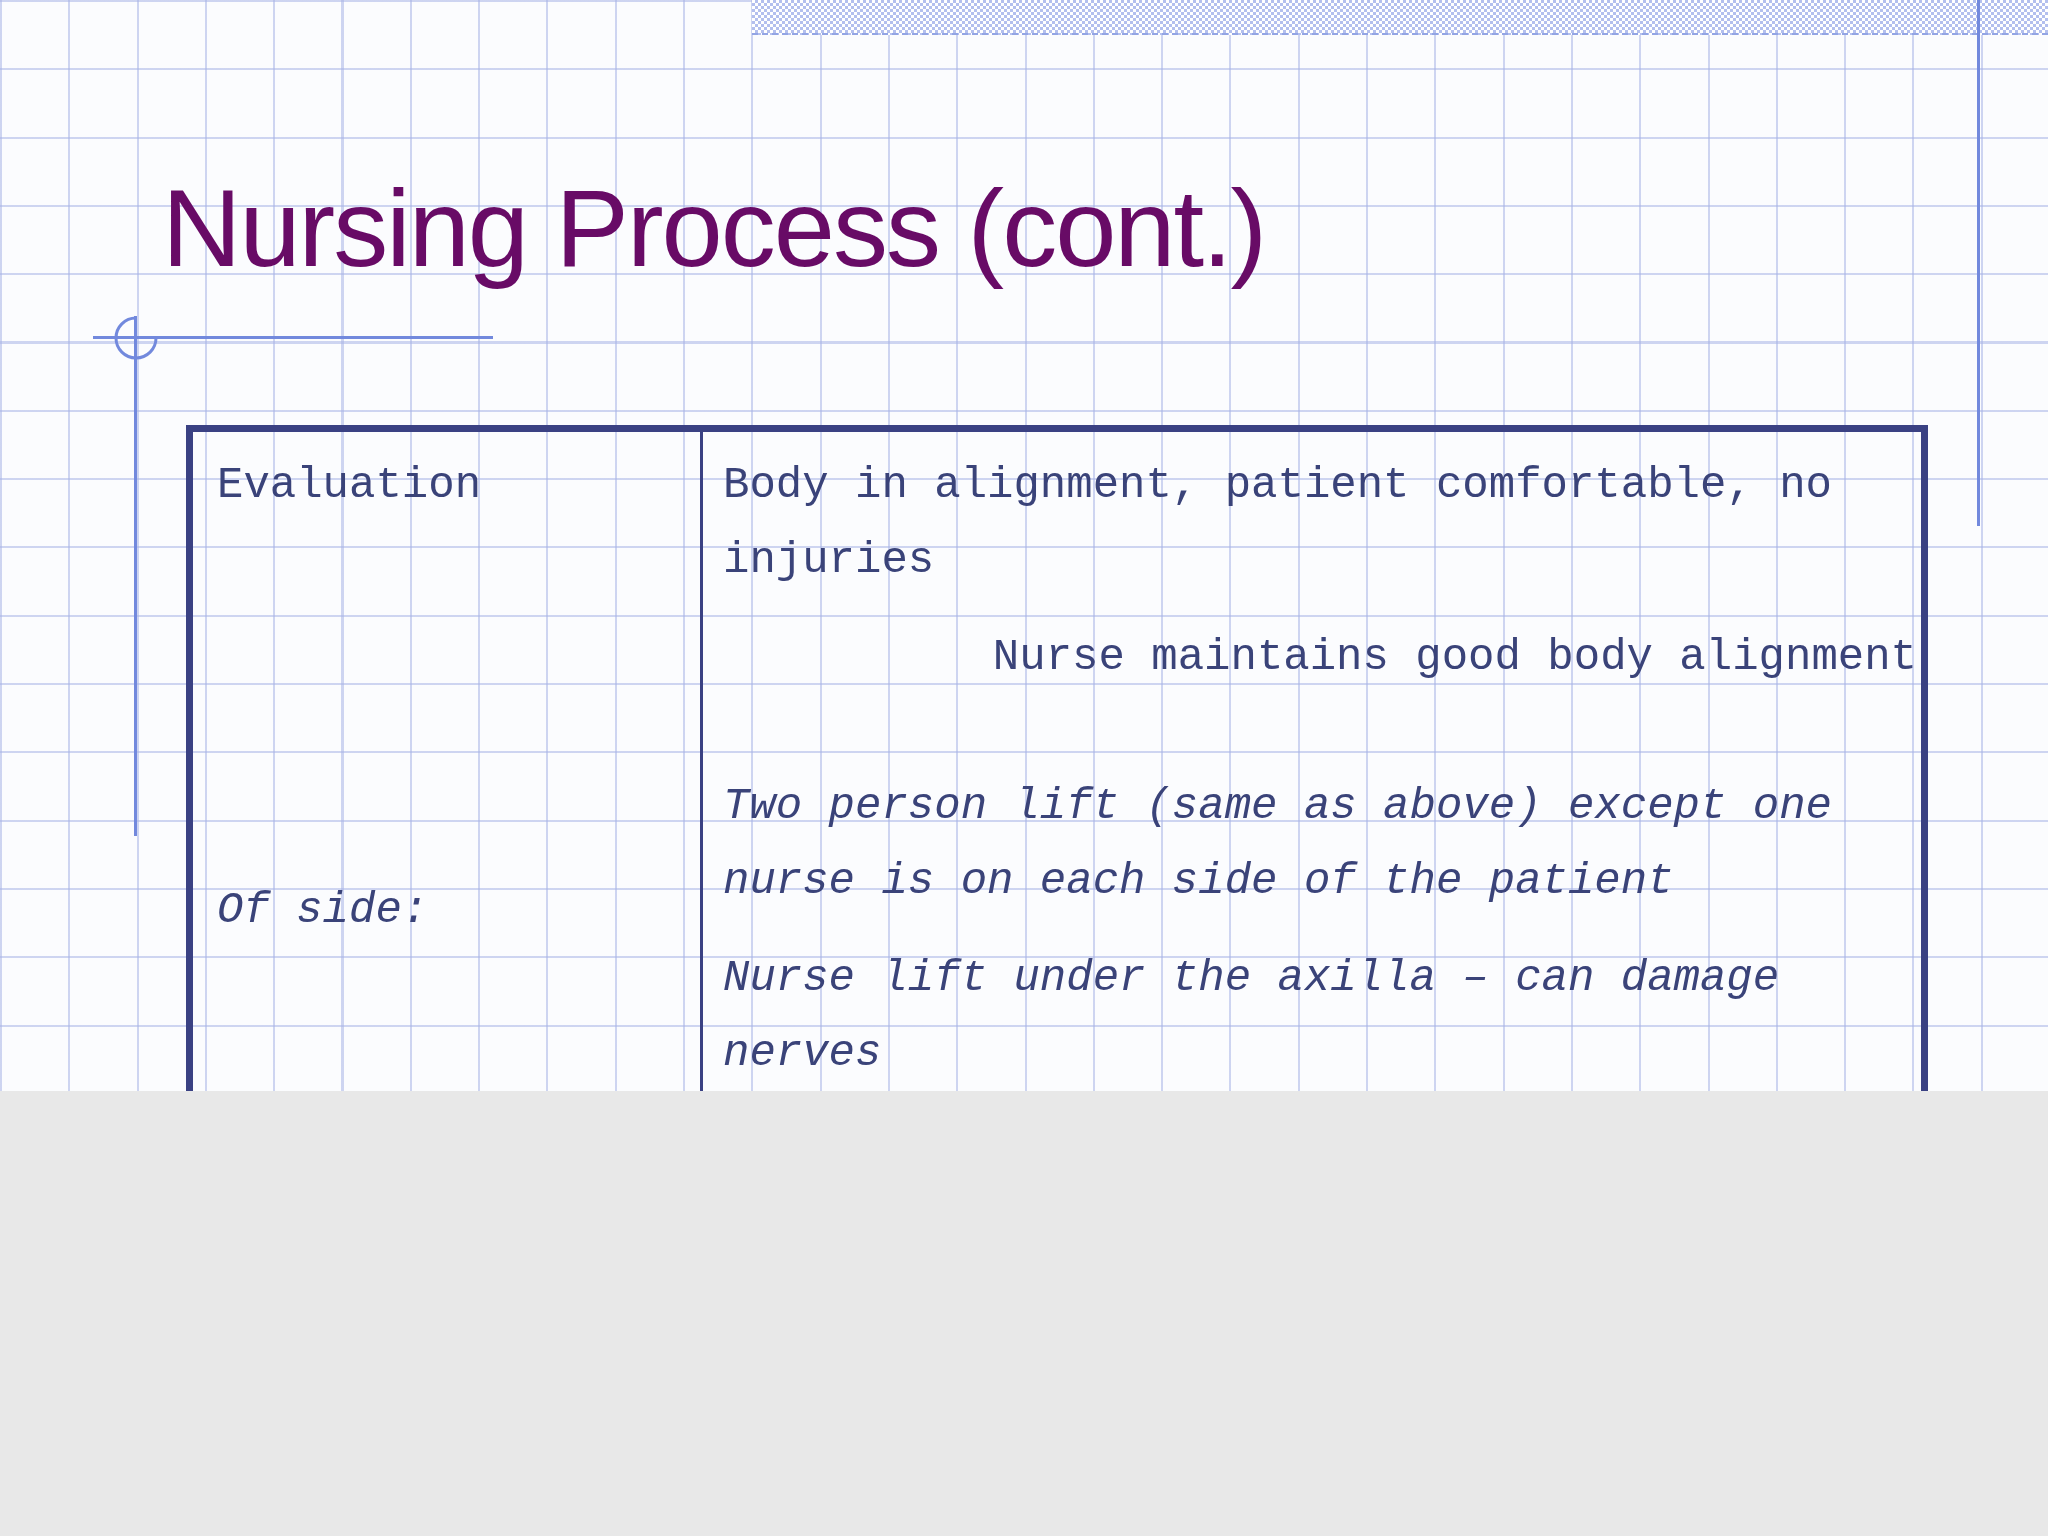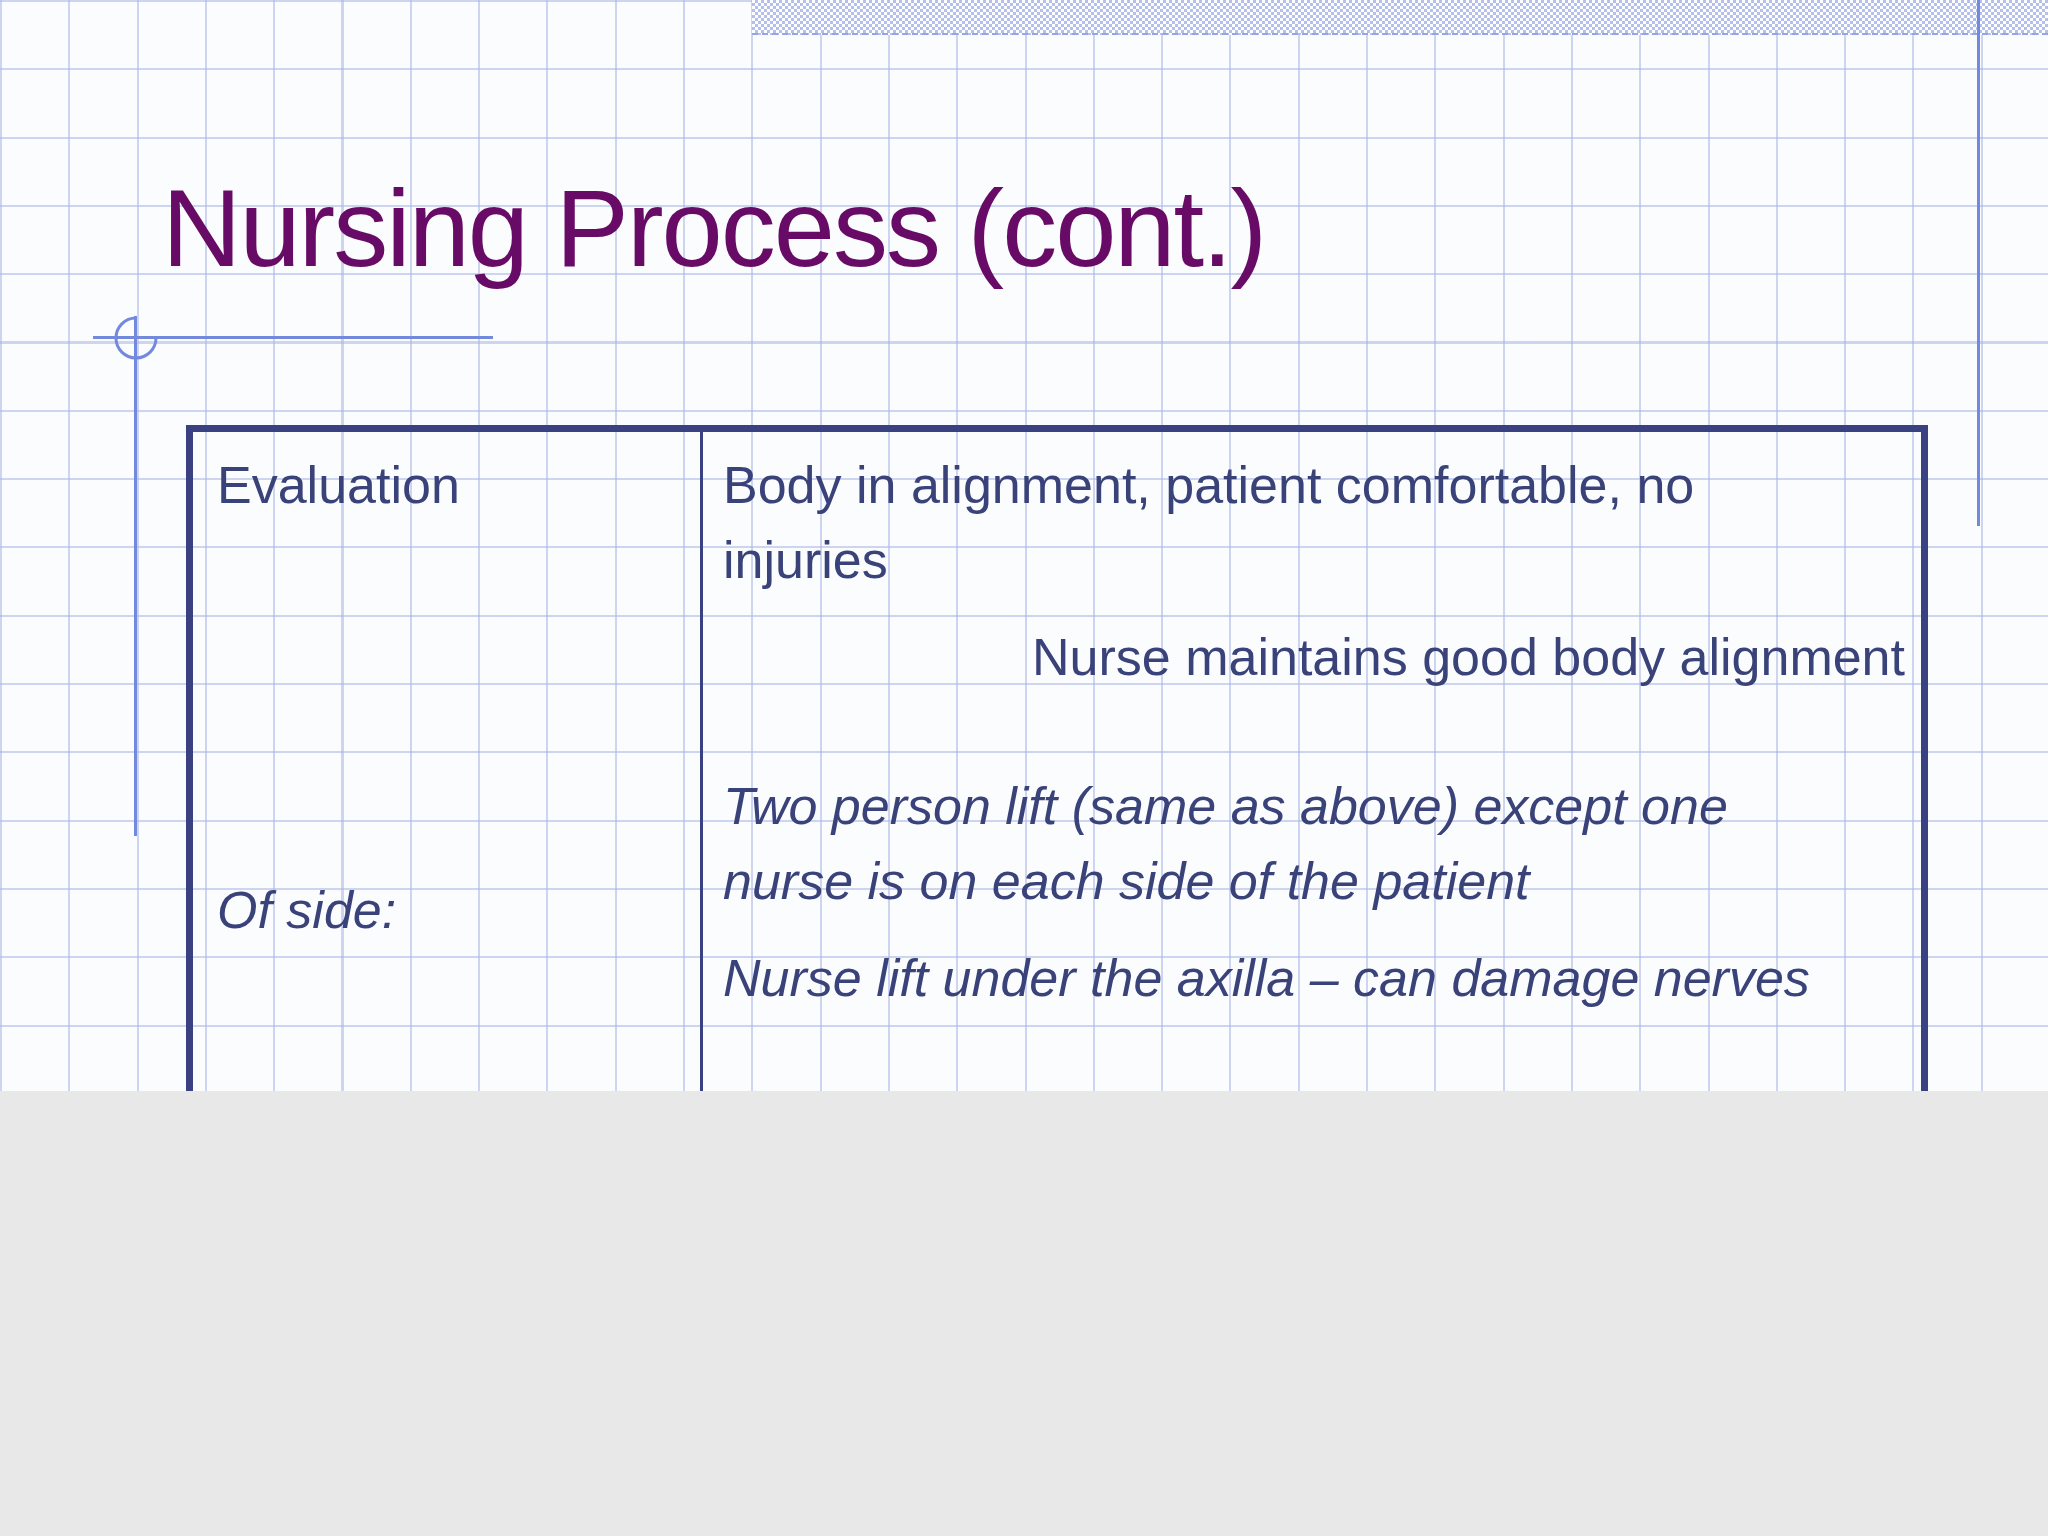--- a/index.html
+++ b/index.html
@@ -58,26 +58,27 @@
     display:flex;
   }
   .col-left{
     box-sizing:border-box;
     width:510px;flex:0 0 510px;
     border-right:3px solid #3a4183;
     padding:16px 10px 0 24px;
   }
   .col-right{
     flex:1 1 auto;
-    padding:16px 16px 0 20px;
+    padding:16px 4px 0 20px;
     overflow:visible;
   }
   .cell-text{
-    font-size:52px;line-height:75px;
+    font-size:44px;line-height:75px;
     white-space:pre-wrap;
+    font-family:Liberation Mono, monospace;
   }
   .italic{font-style:italic;}
   .label-of-note{margin-top:350px;}
   .para-p2{margin-top:22px;text-align:right;}
   .para-p3{margin-top:74px;}
   .para-p4{margin-top:22px;}
   .para-p5{margin-top:80px;}
 </style>
 </head>
 <body>

